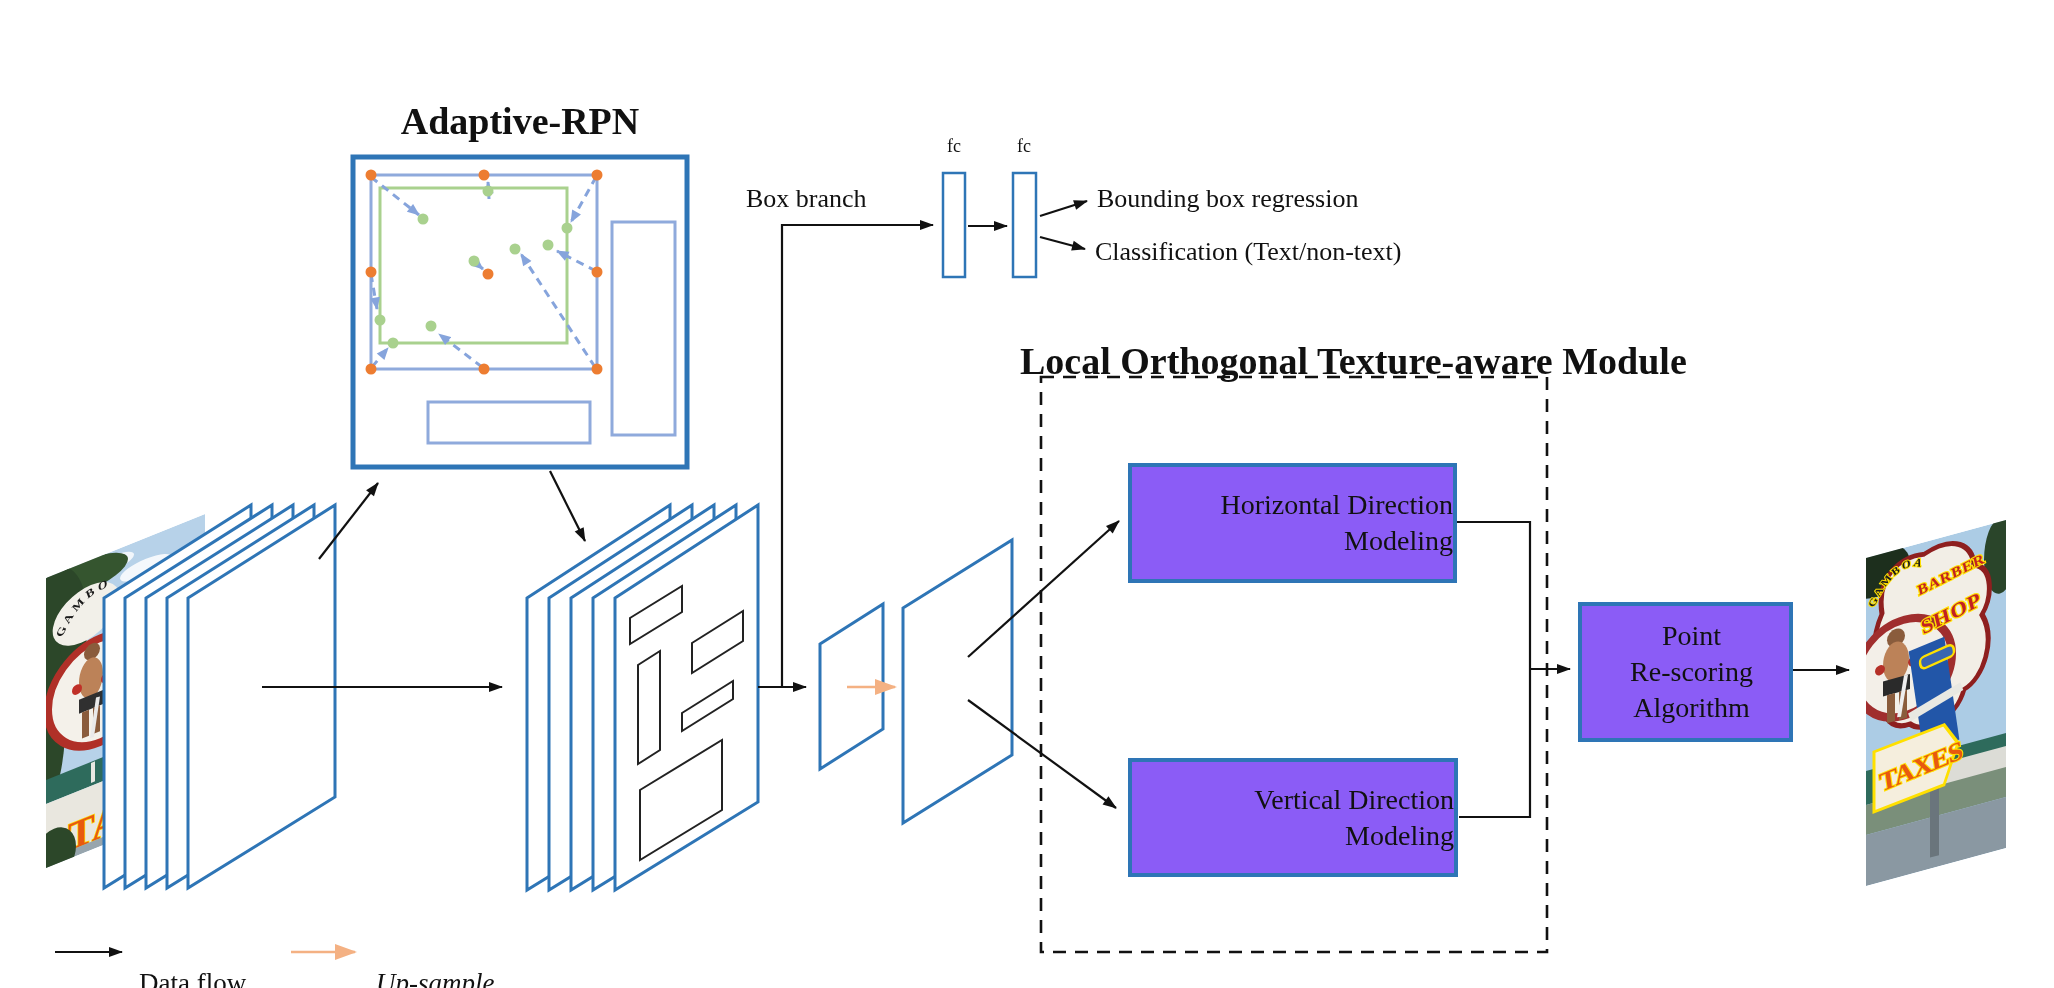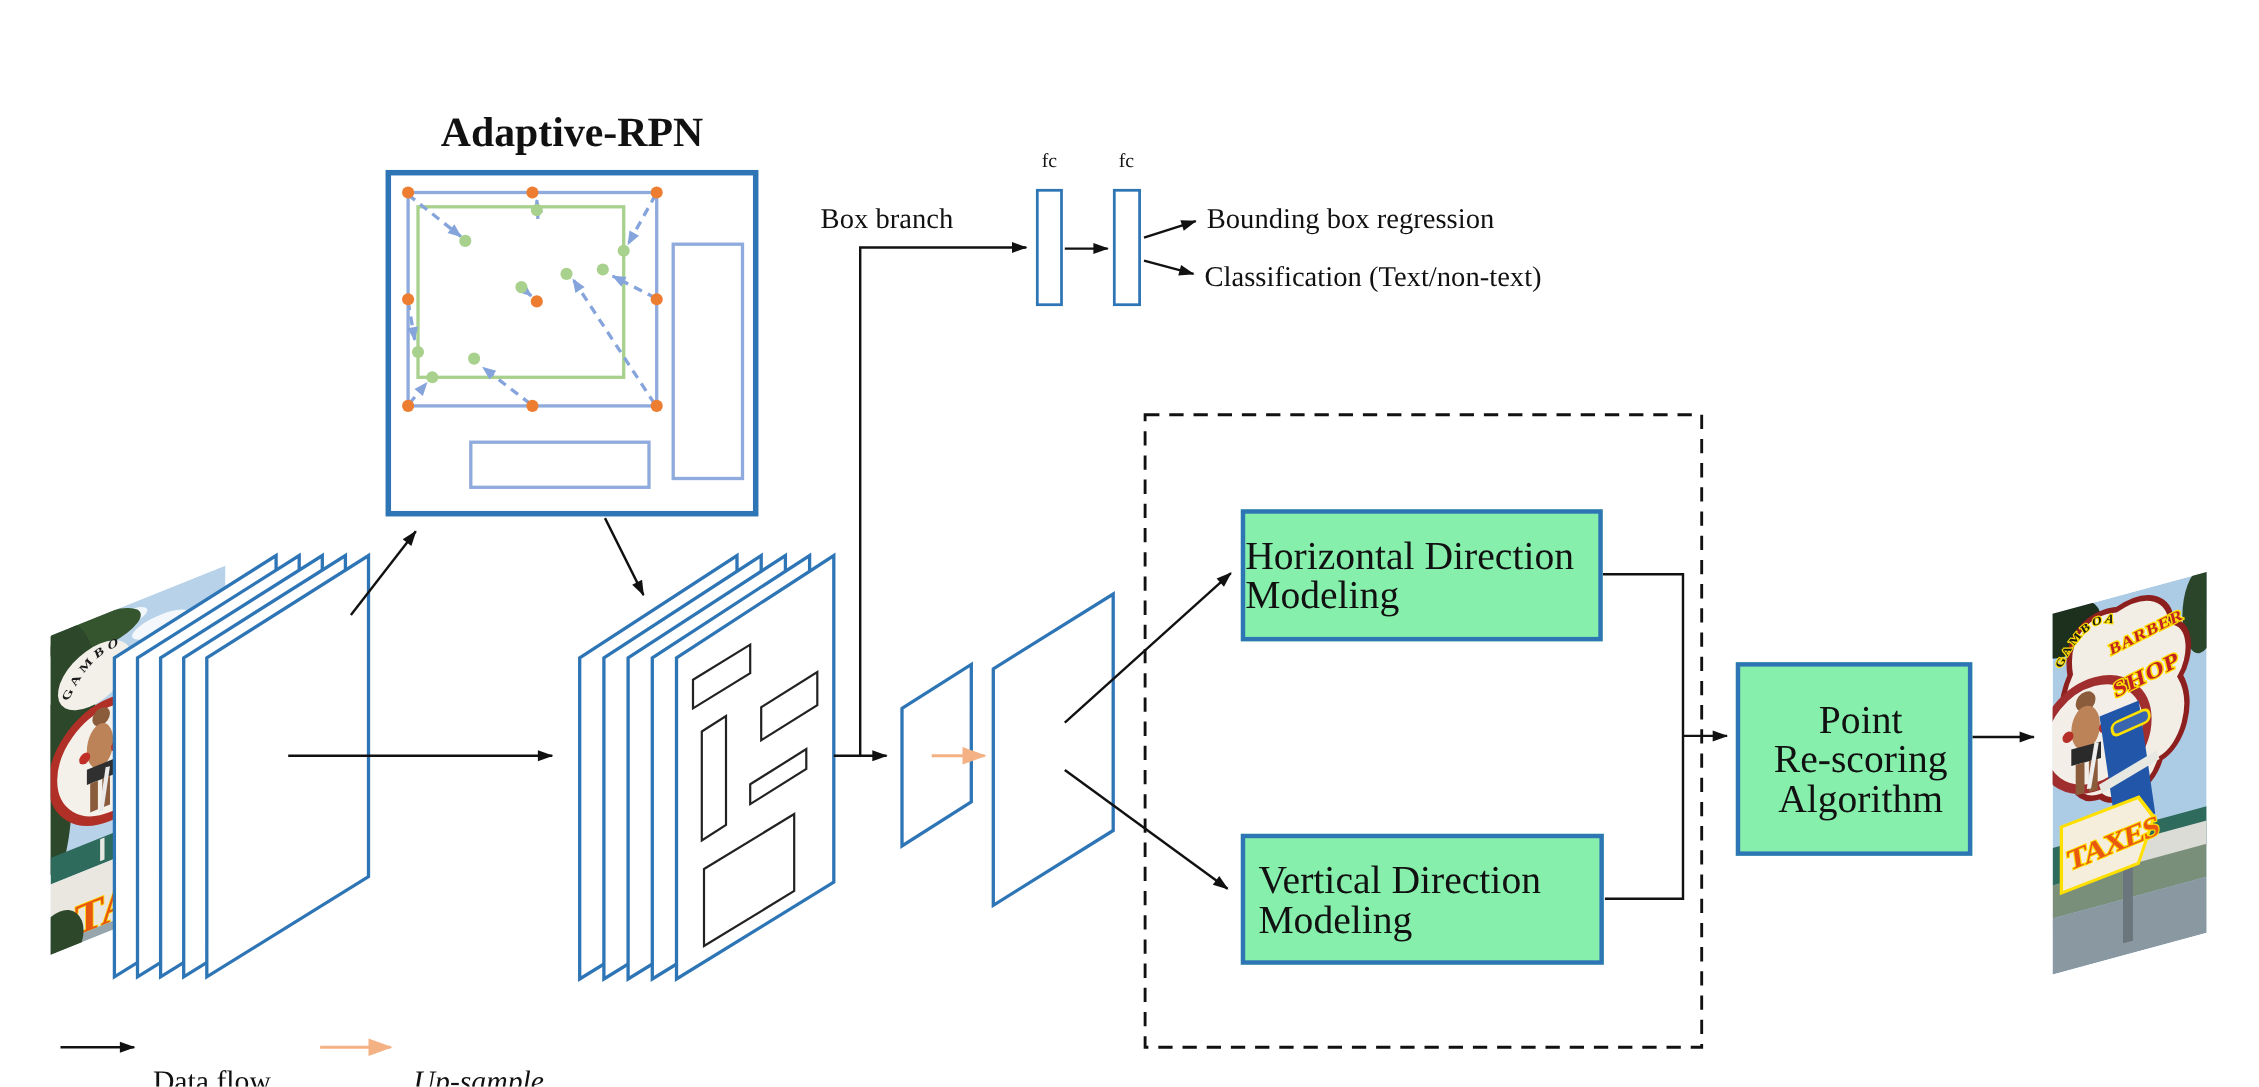--- a/index.html
+++ b/index.html
@@ -3,23 +3,23 @@
 <meta charset="utf-8">
 <style>
   html,body{margin:0;padding:0;background:#fff;}
   .canvas{position:relative;width:2054px;height:988px;background:#fff;overflow:hidden;
           font-family:"Liberation Serif","DejaVu Serif",serif;color:#111;}
   svg{position:absolute;left:0;top:0;}
   .olay{position:absolute;}
   .title{font-weight:bold;font-size:38px;text-align:center;white-space:nowrap;}
   .lbl{font-size:26px;white-space:nowrap;}
   .legend-lbl{font-size:27px;white-space:nowrap;margin-top:32px;}
-  .mbox{box-sizing:border-box;border:4px solid #2E75B6;background:#86efac;
+  .mbox{box-sizing:border-box;border:4px solid #2E75B6;background:#8b5cf6;
         display:flex;flex-direction:column;align-items:center;justify-content:center;
-        font-size:36px;line-height:36px;text-align:left;}
+        font-size:28px;line-height:36px;text-align:right;}
   .fc-lbl{font-size:18px;text-align:center;}
 </style>
 </head>
 <body>
 
 <div class="canvas">
 
 <svg width="2054" height="988" viewBox="0 0 2054 988">
   <defs>
     <marker id="mBlack" markerUnits="userSpaceOnUse" markerWidth="16" markerHeight="12" refX="14" refY="6" orient="auto">
@@ -193,34 +193,35 @@
     <rect x="42" y="158" width="55" height="9" fill="#e8e8e2" transform="rotate(-18 70 162)"></rect>
     <text x="53" y="52" font-size="15" font-weight="bold" letter-spacing="1" fill="#c22222" stroke="#ffe000" stroke-width="2.4" paint-order="stroke" transform="rotate(-13 53 52)">BARBER</text>
     <text x="57" y="92" font-size="21" font-weight="bold" letter-spacing="1" fill="#c22222" stroke="#ffe000" stroke-width="2.6" paint-order="stroke" transform="rotate(-13 57 92)">SHOP</text>
     <rect x="54" y="112" width="34" height="12" rx="5" fill="#3a66b0" stroke="#ffe000" stroke-width="2.5" transform="rotate(-10 71 118)"></rect>
     <polygon points="8,196 78,188 92,210 78,248 8,256" fill="#f5eedd" stroke="#ffe000" stroke-width="3"></polygon>
     <text x="15" y="238" font-size="27" font-weight="bold" letter-spacing="-1" fill="#e8590f" stroke="#ffe000" stroke-width="2" paint-order="stroke" transform="rotate(-8 15 238)">TAXES</text>
   </g>
 </svg>
 
 <div class="olay title" style="left:353px;top:99px;width:334px;">Adaptive-RPN</div>
+<div class="olay title" style="left:1020px;top:339px;width:550px;">Local Orthogonal Texture-aware Module</div>
 
 <div class="olay lbl" style="left:746px;top:184px;text-align:center;">Box branch</div>
 <div class="olay fc-lbl" style="left:934px;top:136px;width:40px;">fc</div>
 <div class="olay fc-lbl" style="left:1004px;top:136px;width:40px;">fc</div>
 <div class="olay lbl" style="left:1097px;top:184px;">Bounding box regression</div>
 <div class="olay lbl" style="left:1095px;top:237px;">Classification (Text/non-text)</div>
 
 <div class="olay mbox" style="left:1128px;top:463px;width:329px;height:120px;">
   <span>Horizontal Direction Modeling</span>
 </div>
 <div class="olay mbox" style="left:1128px;top:758px;width:330px;height:119px;padding-left:12px;">
   <span>Vertical Direction Modeling</span>
 </div>
-<div class="olay mbox" style="left:1578px;top:602px;width:215px;height:176px;padding-left:12px;">
+<div class="olay mbox" style="left:1578px;top:602px;width:215px;height:140px;padding-left:12px;">
   <span>Point</span>
   <span>Re-scoring</span>
   <span>Algorithm</span>
 </div>
 
 <div class="olay legend-lbl" style="left:139px;top:936px;">Data flow</div>
 <div class="olay legend-lbl" style="left:376px;top:936px;font-style:italic;">Up-sample</div>
 
 </div>
 

